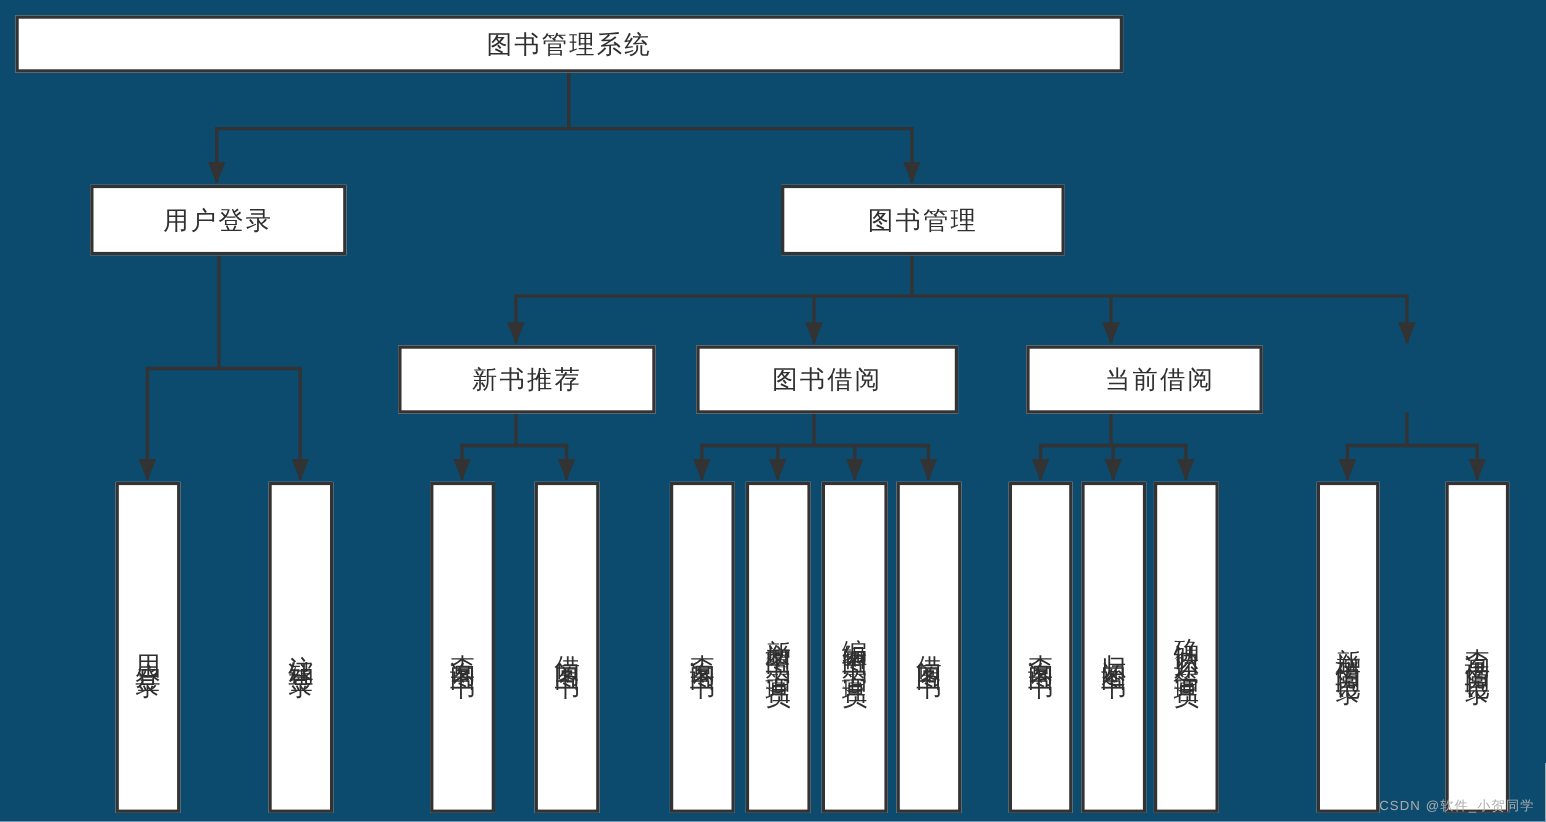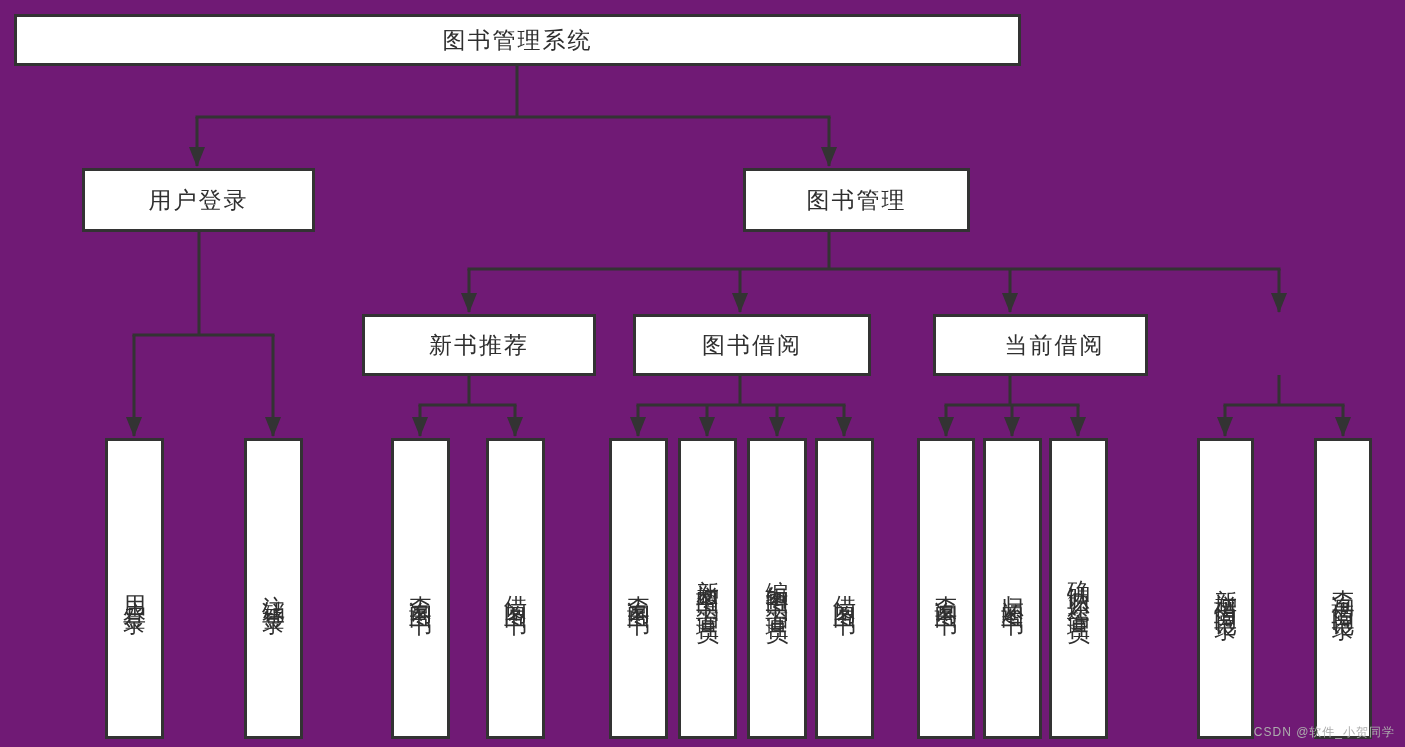--- a/index.html
+++ b/index.html
@@ -5,21 +5,21 @@
   :root{
     --line:#333333;
     --text:#2f2f2f;
     --wm:#adadad;
   }
   html,body{margin:0;padding:0;background:#ffffff;}
   body{font-family:"Liberation Sans","DejaVu Sans",sans-serif;}
   .canvas{
     position:relative;
     width:1405px;height:747px;
-    background:#701a75;
+    background:#0c4a6e;
     overflow:hidden;
   }
   .canvas svg{position:absolute;left:0;top:0;z-index:1;}
   .node{
     position:absolute;
     box-sizing:border-box;
     border:3px solid var(--line);
     background:#ffffff;
     color:var(--text);
     display:flex;
@@ -95,21 +95,21 @@
 
       <path d="M1279 375 V405 M1223.5 405 H1344.5"></path>
       <line x1="1225" y1="405" x2="1225" y2="436" marker-end="url(#arw)"></line>
       <line x1="1343" y1="405" x2="1343" y2="436" marker-end="url(#arw)"></line>
     </g>
   </svg>
 
   <div class="node hbox" style="left:14px;top:14px;width:1007px;height:52px;">图书管理系统</div>
 
   <div class="node hbox" style="left:82px;top:168px;width:233px;height:64px;">用户登录</div>
-  <div class="node hbox" style="left:710px;top:168px;width:227px;height:64px;margin-left:33px;">图书管理</div>
+  <div class="node hbox" style="left:710px;top:168px;width:258px;height:64px;">图书管理</div>
 
   <div class="node hbox" style="left:362px;top:314px;width:234px;height:62px;">新书推荐</div>
   <div class="node hbox" style="left:633px;top:314px;width:238px;height:62px;">图书借阅</div>
   <div class="node hbox" style="left:933px;top:314px;width:215px;height:62px;padding-left:28px;">当前借阅</div>
 
   <div class="node vbox" style="left:105px;top:438px;width:59px;height:301px;">用户登录</div>
   <div class="node vbox" style="left:244px;top:438px;width:59px;height:301px;">注销登录</div>
 
   <div class="node vbox" style="left:391px;top:438px;width:59px;height:301px;">查询图书</div>
   <div class="node vbox" style="left:486px;top:438px;width:59px;height:301px;">借阅图书</div>

